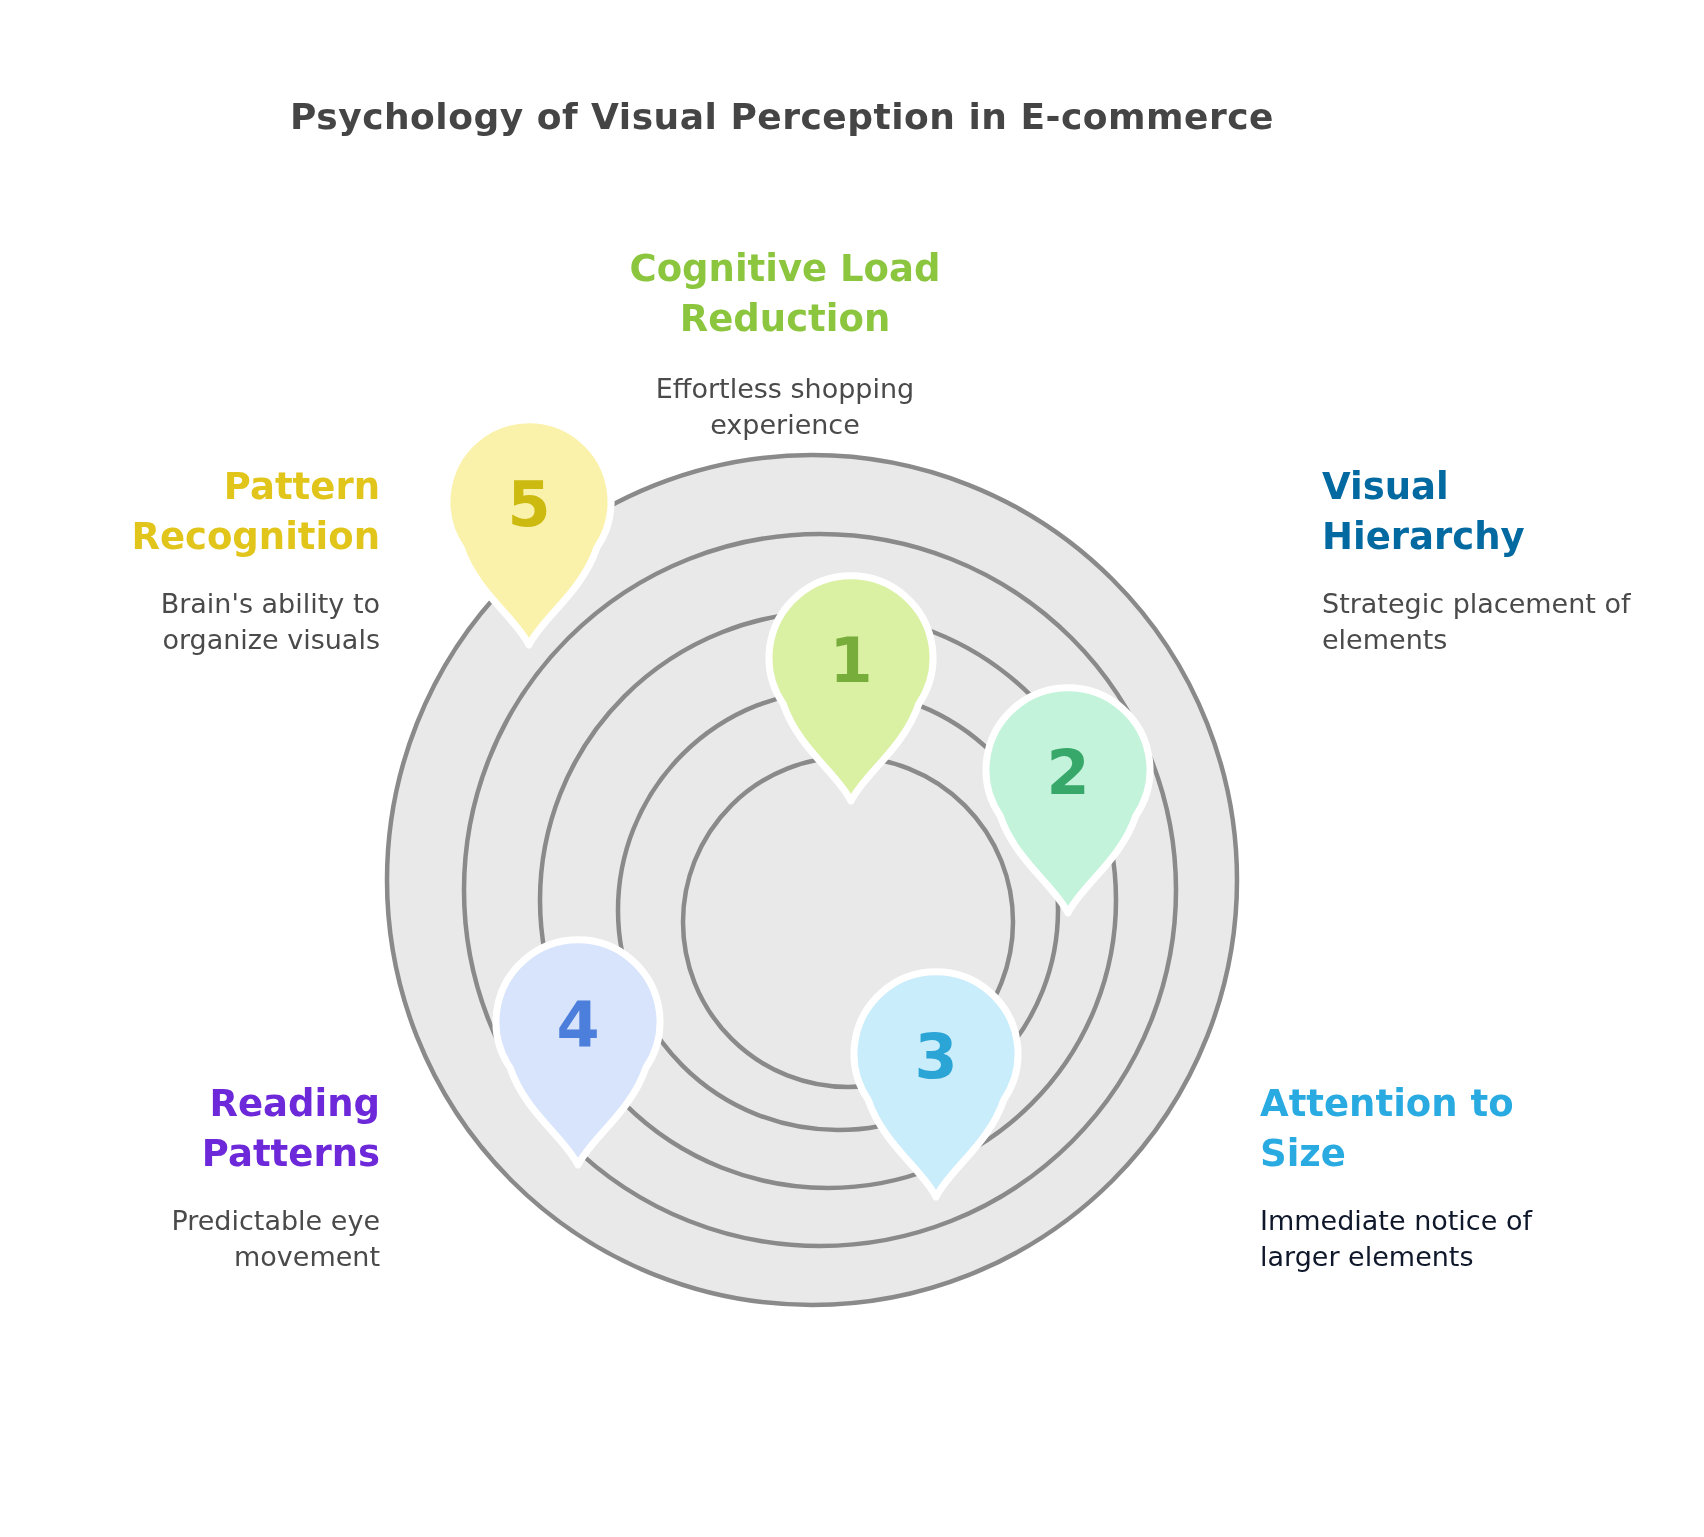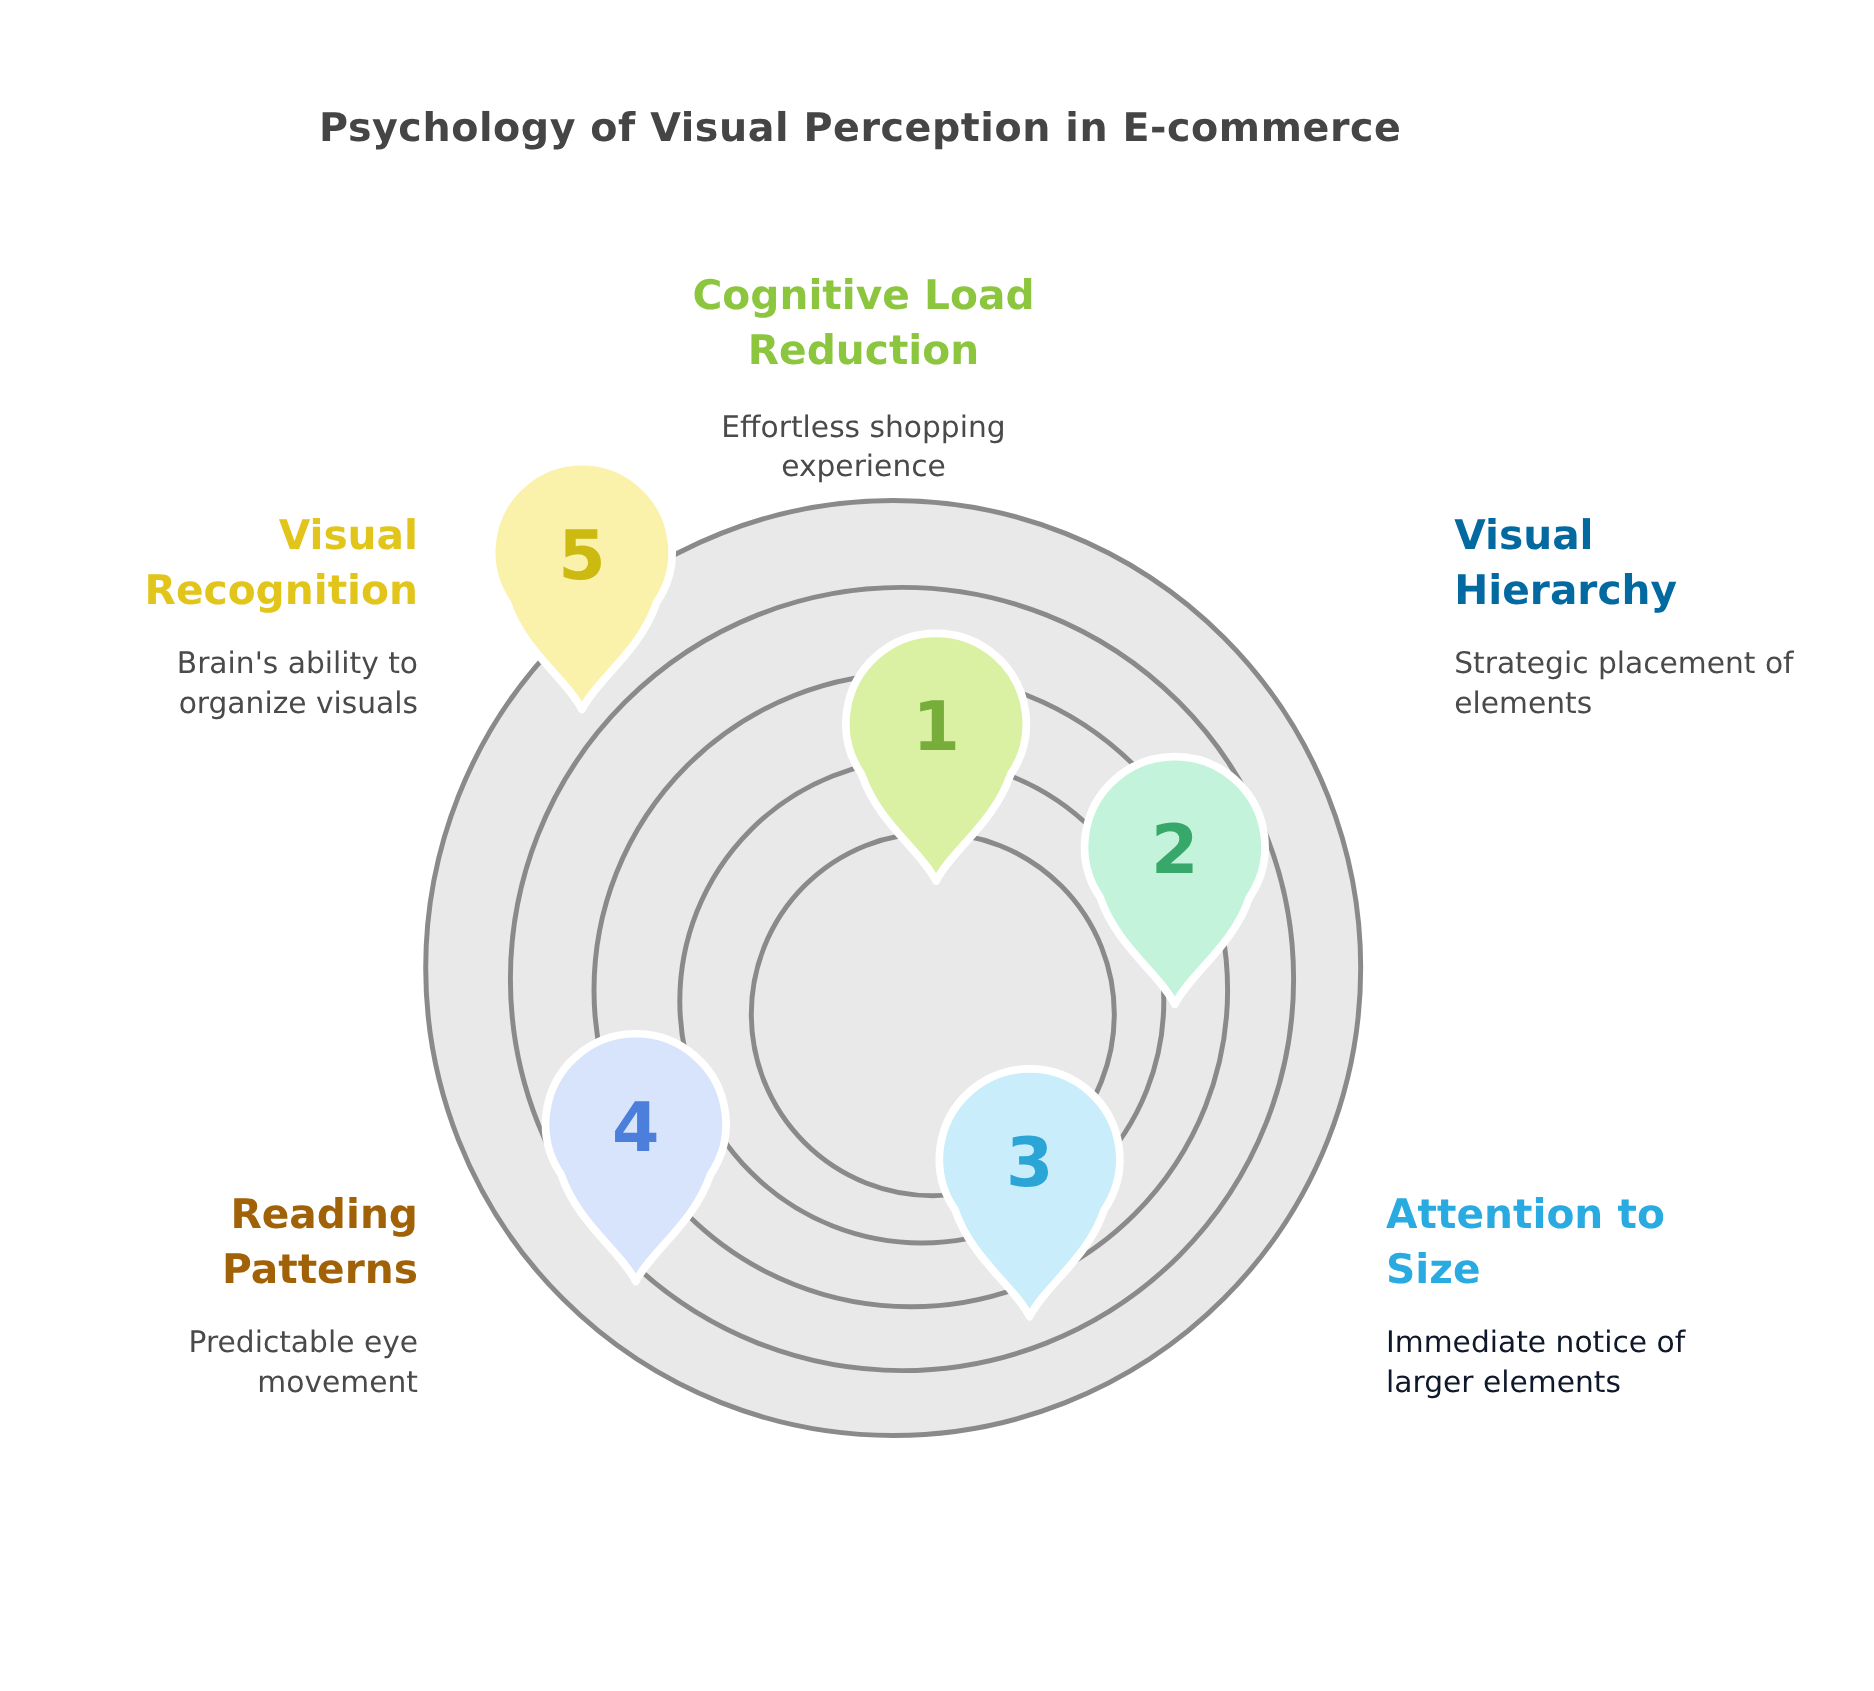--- a/index.html
+++ b/index.html
@@ -91,22 +91,22 @@
     <div class="label" style="color: #0369a1;">Visual Hierarchy</div>
     <div class="desc" style="color: rgb(74, 74, 74);">Strategic placement of elements</div>
   </div>
 
   <div class="block blk-attention align-left">
     <div class="label" style="color: rgb(41, 171, 226);">Attention to Size</div>
     <div class="desc" style="color: #0f172a;">Immediate notice of larger elements</div>
   </div>
 
   <div class="block blk-reading align-right">
-    <div class="label" style="color: #a16207;">Reading Patterns</div>
+    <div class="label" style="color: #6d28d9;">Reading Patterns</div>
     <div class="desc" style="color: rgb(74, 74, 74);">Predictable eye movement</div>
   </div>
 
   <div class="block blk-pattern align-right">
-    <div class="label" style="color: rgb(226, 197, 27);">Visual Recognition</div>
+    <div class="label" style="color: rgb(226, 197, 27);">Pattern Recognition</div>
     <div class="desc" style="color: rgb(74, 74, 74);">Brain's ability to organize visuals</div>
   </div>
 
 </div>
 
 </body></html>

